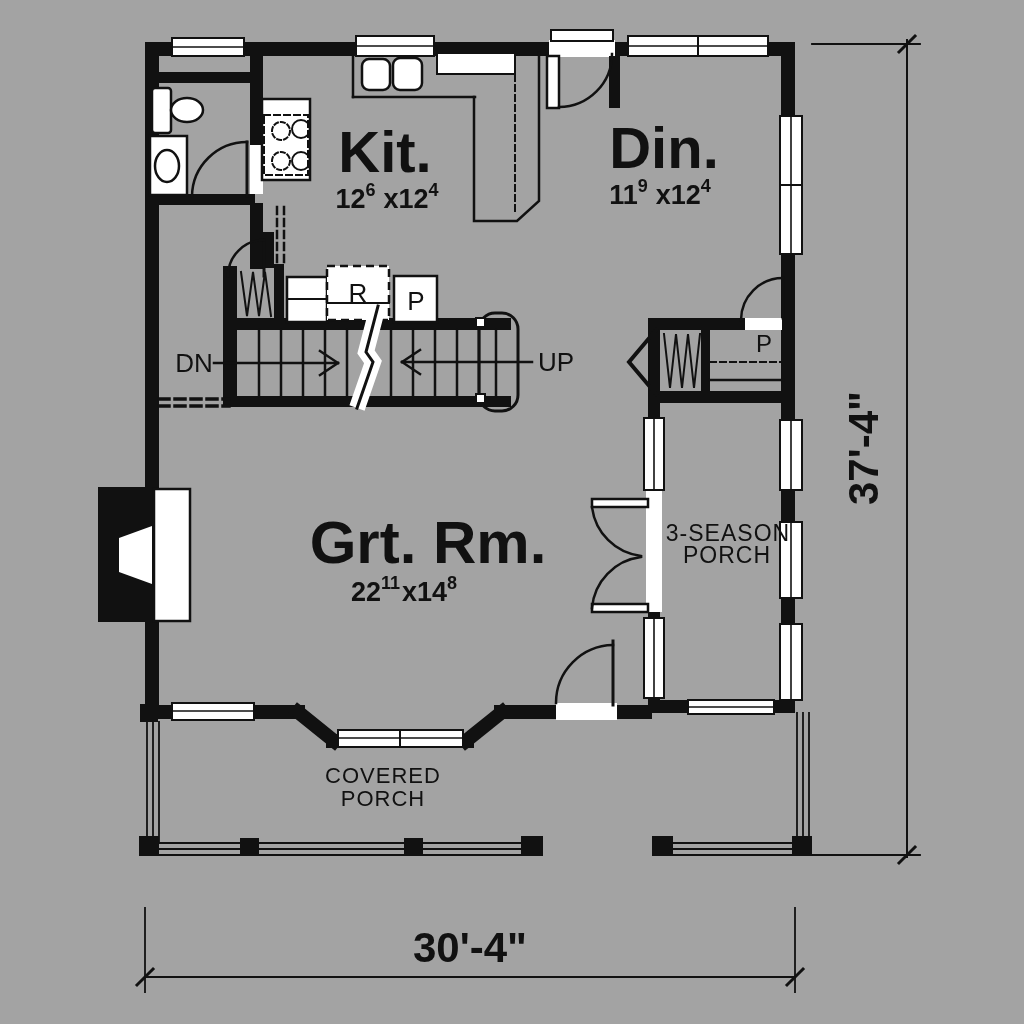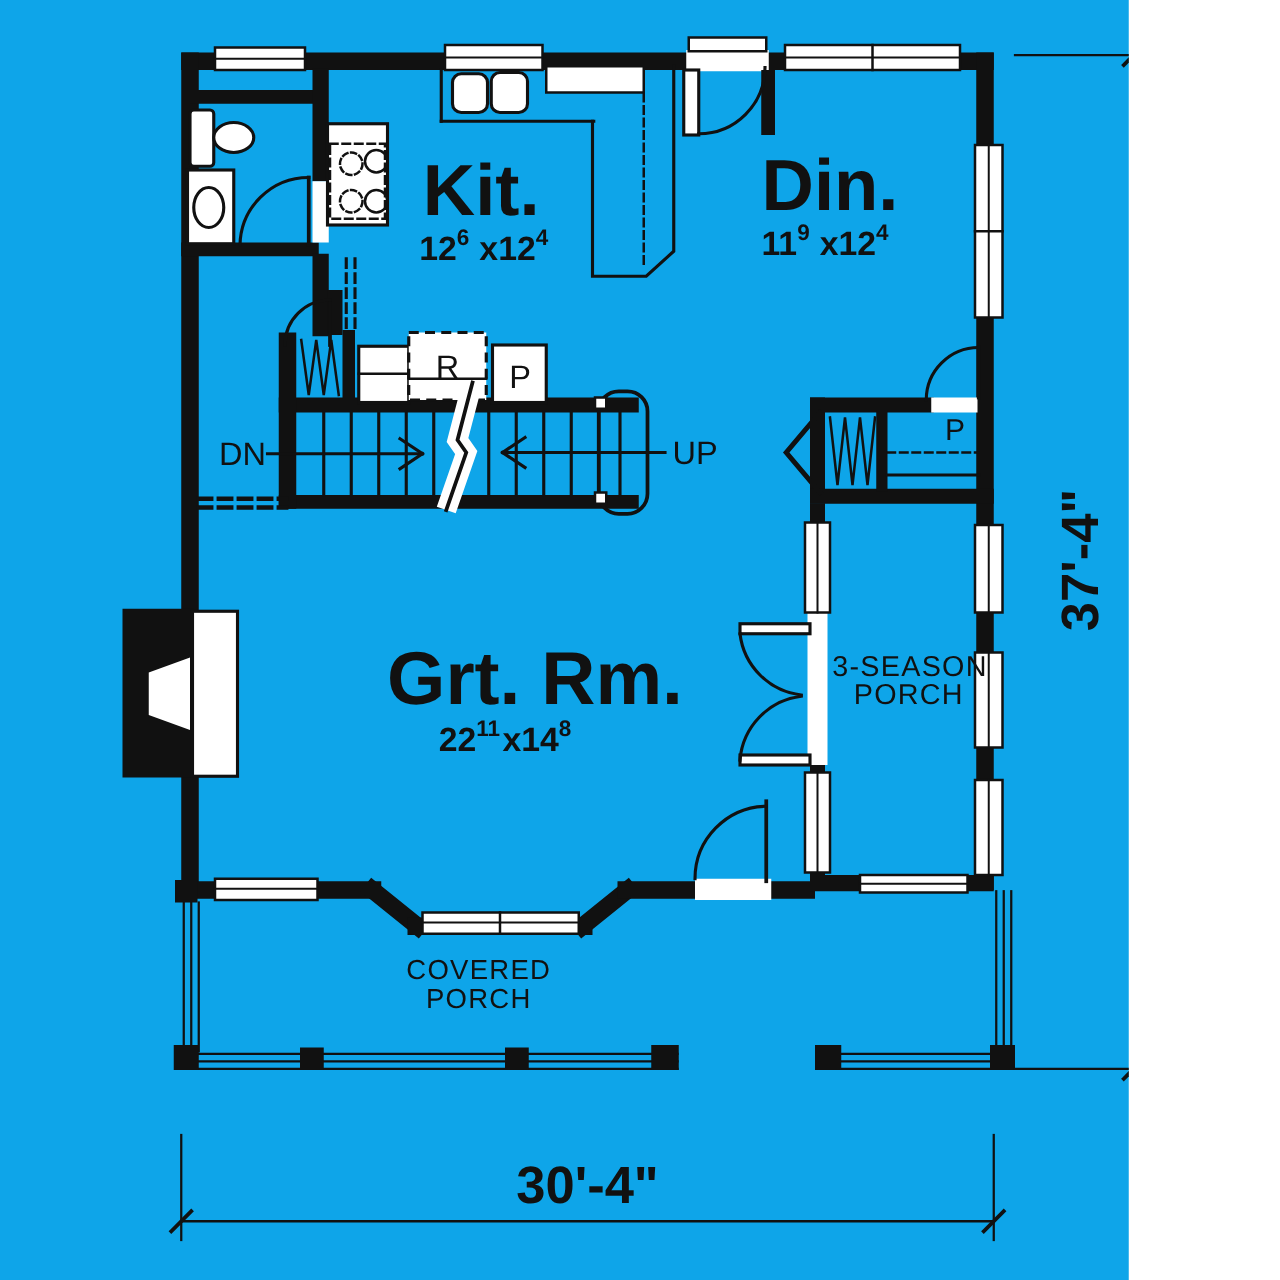--- a/index.html
+++ b/index.html
@@ -1,16 +1,16 @@
 <!DOCTYPE html>
 <html><head>
 <meta charset="utf-8">
 <style>
   html,body{margin:0;padding:0;background:#fff;}
-  #stage{position:relative;width:903px;height:1024px;background:#0ea5e9;overflow:hidden;}
+  #stage{position:relative;width:1024px;height:1024px;background:#a3a3a3;overflow:hidden;}
   svg{display:block}
   text{font-family:"Liberation Sans","DejaVu Sans",sans-serif;fill:#111;}
   .w{fill:#111;stroke:none;}
   .ln{stroke:#111;fill:none;stroke-linecap:square;}
   .open{fill:#fff;stroke:none;}
   .fixture{fill:#fff;stroke:#111;stroke-width:2.5;}
   .winr{fill:#fff;stroke:#111;stroke-width:2;}
   .room-name{font-weight:bold;font-size:58px;}
   .room-dim{font-weight:bold;font-size:27px;}
   .sup{font-size:18px;}

